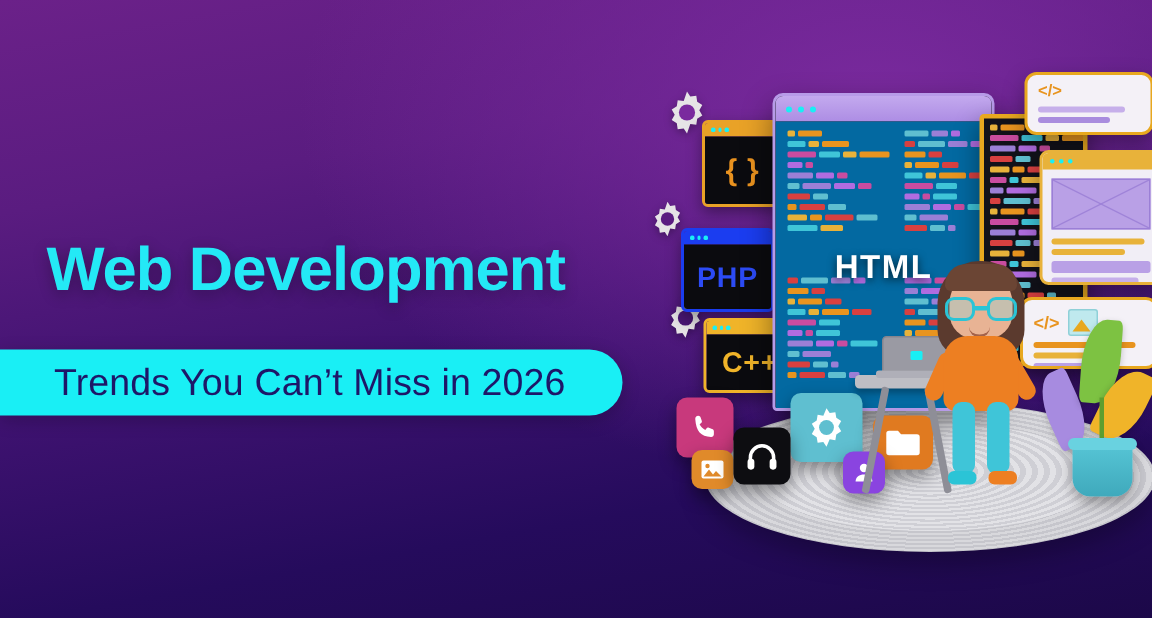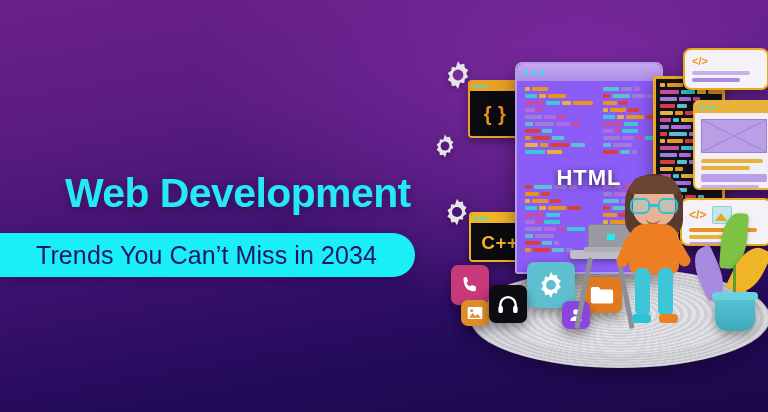--- a/index.html
+++ b/index.html
@@ -16,25 +16,24 @@
   }
 
   
   .text-col { position:absolute; left:0; top:0; width:430px; height:412px; z-index:40; }
   .kicker {
     position:absolute; left:32px; top:133px;
     font-size:25px; color:#FFFFFF; font-weight:400; letter-spacing:.2px;
     text-shadow:0 2px 6px rgba(0,0,0,.30);
   }
   .headline {
-    position:absolute; left:31px; top:170px;
+    position:absolute; left:31px; top:156px;
     font-size:41px; font-weight:700; color:#24E9F6; letter-spacing:-.6px;
     text-shadow:0 3px 10px rgba(0,0,0,.30);
     white-space:nowrap;
-    margin-left:34px;
   }
   .subbar {
     position:absolute; left:0; top:233px; width:415px; height:44px;
     background:#19EFF5;
     border-radius:0 22px 22px 0;
     box-shadow:0 3px 12px rgba(0,0,0,.22);
   }
   .subbar-text {
     position:absolute; left:36px; top:0; height:44px; line-height:44px;
     font-size:25px; font-weight:400; color:#1E1768; letter-spacing:.1px;
@@ -92,21 +91,21 @@
     border-radius:7px 7px 3px 3px; overflow:hidden;
     box-shadow:0 8px 20px rgba(0,0,0,.42);
     background:#0A0A0E;
     border:2px solid #B79BE8;
   }
   .win-main .tbar {
     height:17px; background:linear-gradient(180deg,#C3A9EE,#AD8DE4);
     display:flex; align-items:center; gap:4px; padding-left:7px;
   }
   .win-main .tbar i { width:4px; height:4px; border-radius:50%; background:#19EFF5; display:block; }
-  .win-main .scr { position:relative; height:193px; background:#8b5cf6; }
+  .win-main .scr { position:relative; height:193px; background:#0369a1; }
   .html-word {
     position:absolute; left:0; right:0; top:50%; transform:translateY(-50%);
     text-align:center; color:#FFFFFF; font-size:22px; font-weight:700; letter-spacing:1px;
     text-shadow:0 2px 6px rgba(0,0,0,.7); z-index:3;
   }
   .codegrid { position:absolute; inset:6px 8px; display:flex; gap:10px; }
   .codecol { flex:1; display:flex; flex-direction:column; gap:3px; }
   .cl { display:flex; gap:2px; height:4px; }
   .cl span { display:block; border-radius:1px; }
 
@@ -232,21 +231,21 @@
   .stem { position:absolute; left:36px; top:52px; width:3px; height:34px; background:#5E9E2F; }
 </style>
 </head>
 <body>
 
 <div id="banner">
 
   <div class="text-col">
     <div class="headline">Web Development</div>
     <div class="subbar">
-      <div class="subbar-text">Trends You Can’t Miss in 2034</div>
+      <div class="subbar-text">Trends You Can’t Miss in 2026</div>
     </div>
   </div>
 
   <div class="illus">
 
     <div class="disc"></div>
 
     <div class="gear g1">
       <svg width="34" height="34" viewBox="0 0 34 34">
           <path fill="currentColor" d="M17 3l2.2 3.4 4-.6.6 4 3.4 2.2-2 3.5 2 3.5-3.4 2.2-.6 4-4-.6L17 31l-2.2-3.4-4 .6-.6-4L6.8 22l2-3.5-2-3.5 3.4-2.2.6-4 4 .6z"></path>
@@ -266,20 +265,28 @@
         </svg>
     </div>
 
     <div class="badge badge-braces">
       <div class="bar">
           <i></i>
           <i></i>
           <i></i>
         </div>
       <div class="body">{ }</div>
+    </div>
+    <div class="badge badge-php">
+      <div class="bar">
+          <i></i>
+          <i></i>
+          <i></i>
+        </div>
+      <div class="body">PHP</div>
     </div>
     <div class="badge badge-cpp">
       <div class="bar">
           <i></i>
           <i></i>
           <i></i>
         </div>
       <div class="body">C++</div>
     </div>
 

